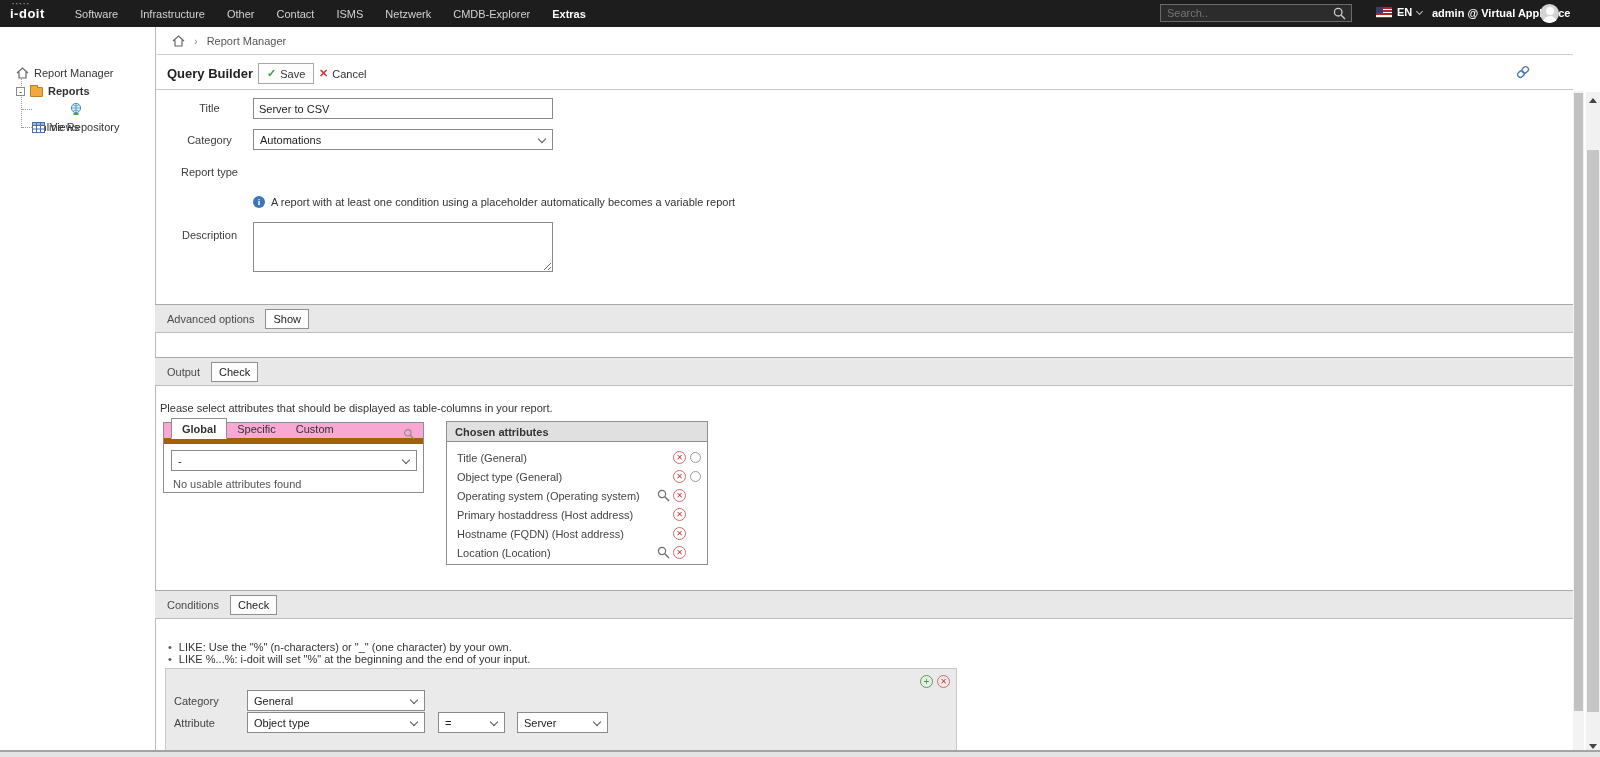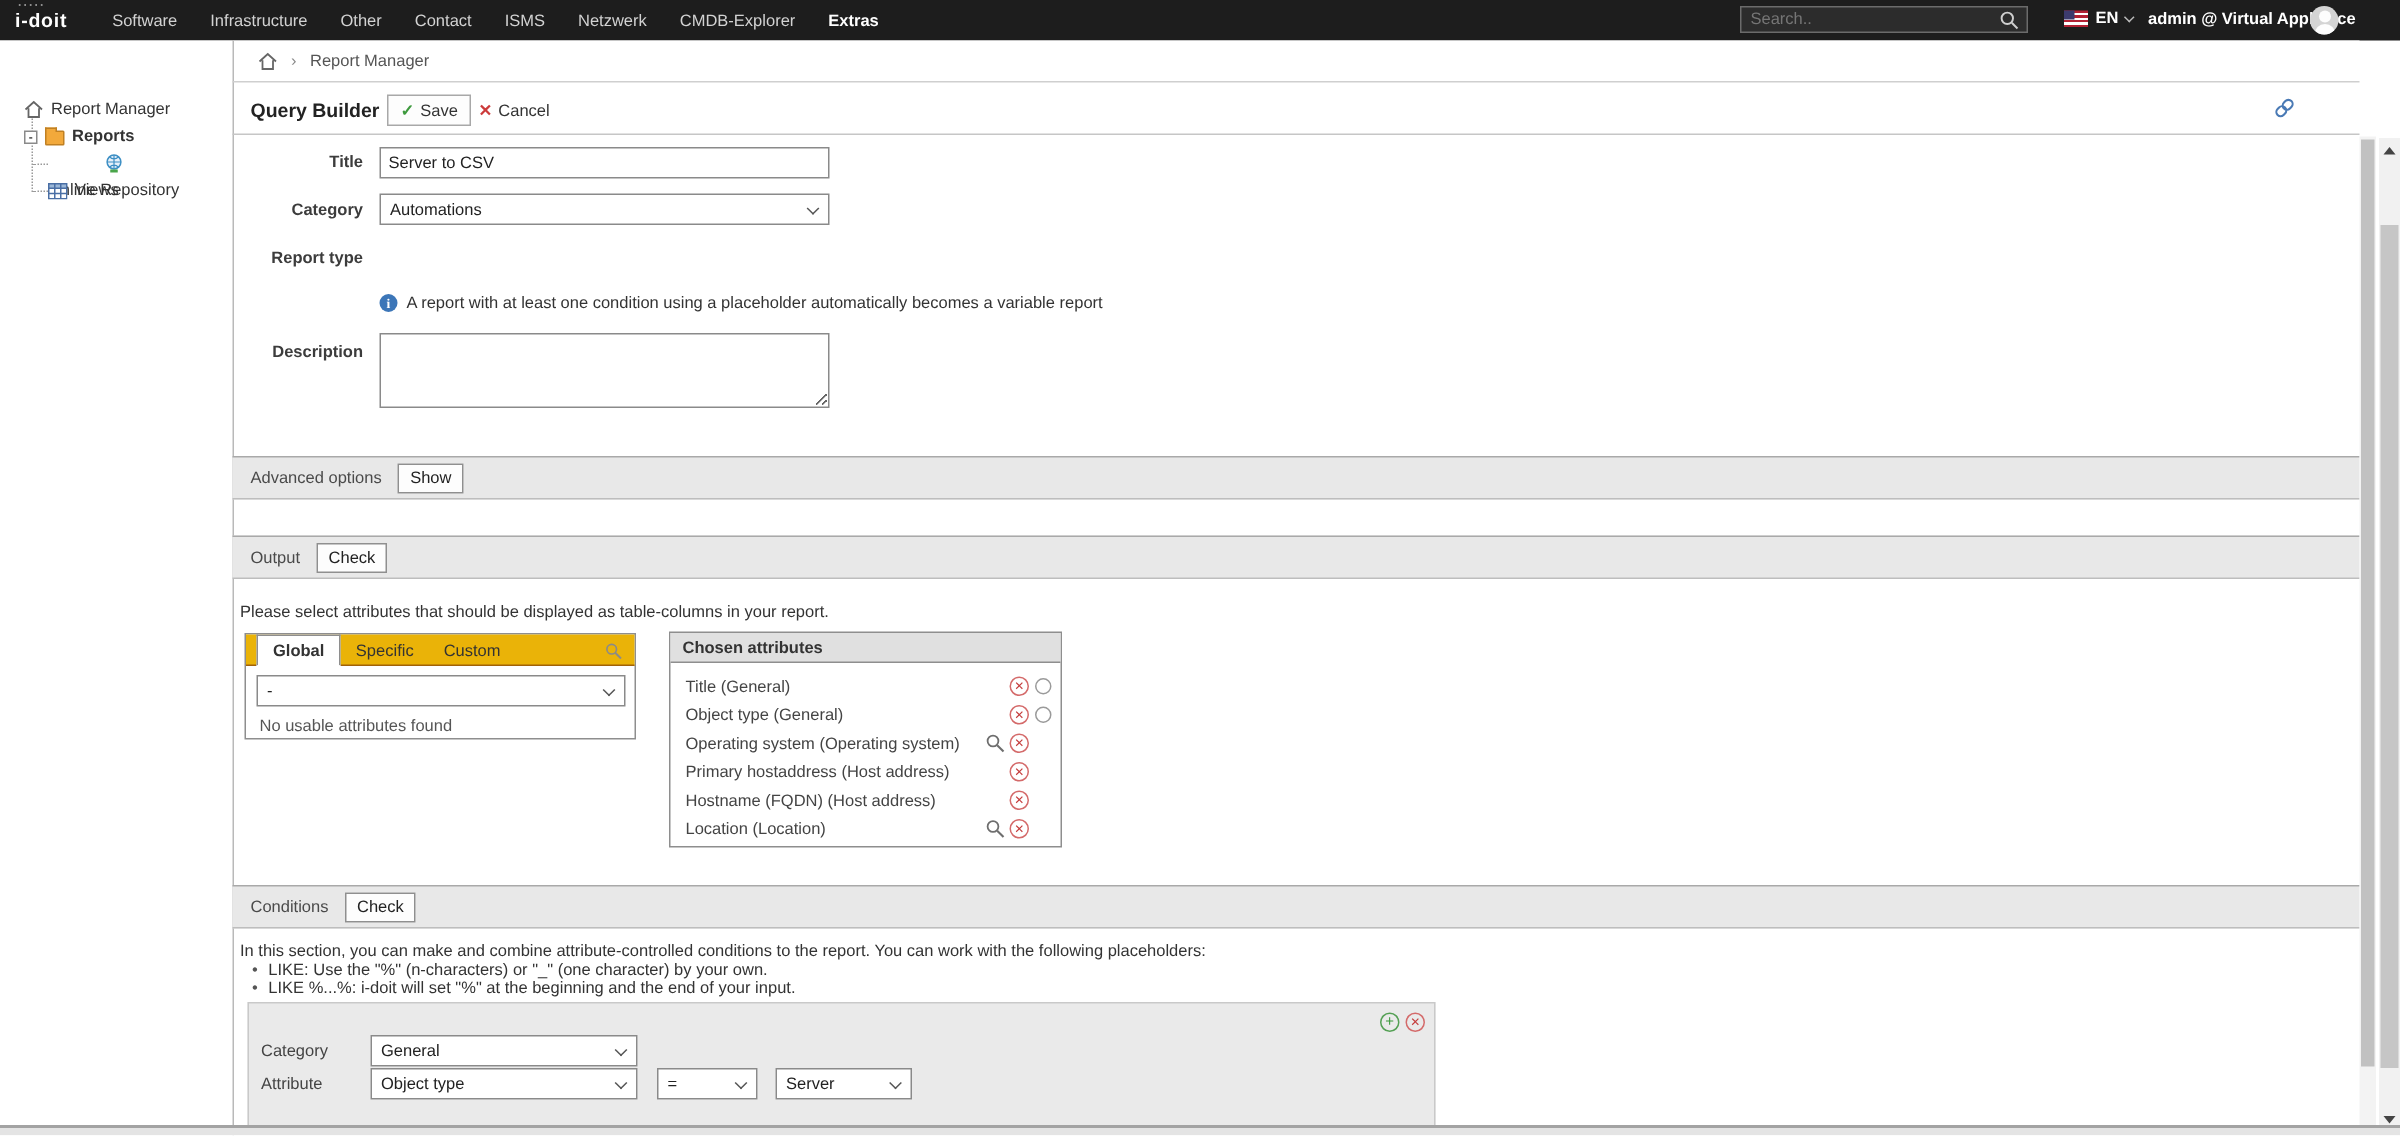--- a/index.html
+++ b/index.html
@@ -41,39 +41,39 @@
   .crumb-sep { color:#888; font-size:11px; }
   .page-head { position:absolute; left:155px; top:55px; width:1418px; height:35px; border-bottom:1px solid #c6c6c6; }
   .page-title { position:absolute; left:12px; top:11px; font-size:13px; font-weight:bold; color:#222; }
   .btn-save { position:absolute; left:103px; top:8px; height:21px; border:1px solid #a8a8a8; background:#fdfdfd; display:flex; align-items:center; gap:4px; padding:0 8px; font-size:11px; color:#333; cursor:pointer; }
   .ic-check { color:#3e9a3e; font-weight:bold; }
   .btn-cancel { position:absolute; left:158px; top:8px; height:21px; display:flex; align-items:center; gap:4px; padding:0 6px; font-size:11px; color:#333; cursor:pointer; }
   .ic-xred { color:#cc3a3a; font-weight:bold; }
   .link-ic { position:absolute; right:42px; top:9px; cursor:pointer; }
 
   
-  .flabel { position:absolute; width:65px; text-align:right; font-weight:bold; color:#3c3c3c; }
+  .flabel { position:absolute; width:65px; text-align:center; font-weight:normal; color:#3c3c3c; }
   .tinput { position:absolute; left:253px; width:300px; height:21px; border:1px solid #8a8a8a; font-size:11px; padding:0 5px; color:#222; font-family:"Liberation Sans", sans-serif; outline:none; background:#fff; }
   .sel { position:absolute; height:21px; background:#fff; border:1px solid #8a8a8a; font-size:11px; color:#222; display:flex; align-items:center; padding:0 20px 0 6px; cursor:pointer; }
   .sel .chev { position:absolute; right:7px; top:6px; width:6px; height:6px; border-right:1px solid #555; border-bottom:1px solid #555; transform:rotate(45deg); }
   .sel.disabled { background:#f3f3f3; color:#9d9d9d; border-color:#b8b8b8; }
   .sel.disabled .chev { border-color:#aaa; }
   .info-row { position:absolute; left:253px; top:196px; display:flex; align-items:center; gap:6px; color:#333; }
   .info-ic { width:12px; height:12px; border-radius:50%; background:#3c76b8; color:#fff; font-size:9px; font-weight:bold; text-align:center; line-height:12px; font-family:"Liberation Serif", serif; }
   .desc-area { position:absolute; left:253px; top:222px; width:300px; height:50px; border:1px solid #8a8a8a; resize:both; font-family:"Liberation Sans", sans-serif; font-size:11px; outline:none; }
 
   
   .secbar { position:absolute; left:155px; width:1418px; height:29px; background:#e8e8e8; border-top:1px solid #a9a9a9; border-bottom:1px solid #bdbdbd; display:flex; align-items:center; padding-left:12px; color:#4a4a4a; }
   .secbtn { margin-left:11px; height:20px; border:1px solid #8f8f8f; background:#fdfdfd; padding:0 7px; font-size:11px; color:#222; display:flex; align-items:center; cursor:pointer; }
 
   .intro-text { position:absolute; color:#333; }
 
   
   .tabbox { position:absolute; left:163px; top:422px; width:261px; height:71px; border:1px solid #8e8e8e; background:#fff; }
-  .tabstrip { position:absolute; left:0; top:0; right:0; height:21px; border-bottom:1px solid #a16207; background:#eab308; display:flex; align-items:flex-end; }
+  .tabstrip { position:absolute; left:0; top:0; right:0; height:21px; border-bottom:6px solid #a16207; background:#f9a8d4; display:flex; align-items:flex-end; }
   .tab { padding:4px 10px 3px; font-size:11px; color:#333; cursor:pointer; }
   .tab.active { background:#fff; border:1px solid #8e8e8e; border-bottom:1px solid #fff; font-weight:bold; margin-left:7px; margin-bottom:-1px; }
   .tab-search { position:absolute; right:8px; top:5px; cursor:pointer; }
   .empty-text { position:absolute; left:9px; top:55px; color:#555; }
 
   
   .chosen { position:absolute; left:446px; top:421px; width:262px; height:144px; border:1px solid #8e8e8e; background:#fff; }
   .chosen-head { height:20px; background:#e0e0e0; border-bottom:1px solid #8e8e8e; font-weight:bold; color:#333; display:flex; align-items:center; padding-left:8px; }
   .chosen-row { position:absolute; left:0; width:100%; height:19px; }
   .chosen-row .lbl { position:absolute; left:10px; top:3px; color:#444; }
@@ -283,21 +283,20 @@
         </svg>
       <span class="ci ci-x"></span>
     </div>
   </div>
 
   <div class="secbar" style="top:590px;">
     <span>Conditions</span>
     <button class="secbtn">Check</button>
   </div>
 
-  <div class="intro-text" style="left:160px; top:628px;">In this section, you can make and combine attribute-controlled conditions to the report. You can work with the following placeholders:</div>
   <div class="bullet" style="top:641px;"><span>LIKE: Use the "%" (n-characters) or "_" (one character) by your own.</span></div>
   <div class="bullet" style="top:653px;"><span>LIKE %...%: i-doit will set "%" at the beginning and the end of your input.</span></div>
 
   <div class="condbox">
     <span class="ci-plus"></span>
     <span class="ci-del"></span>
 
     <span class="cond-label" style="top:26px;">Category</span>
     <div class="sel" style="left:81px; top:21px; width:178px;">
       <span>General</span>

